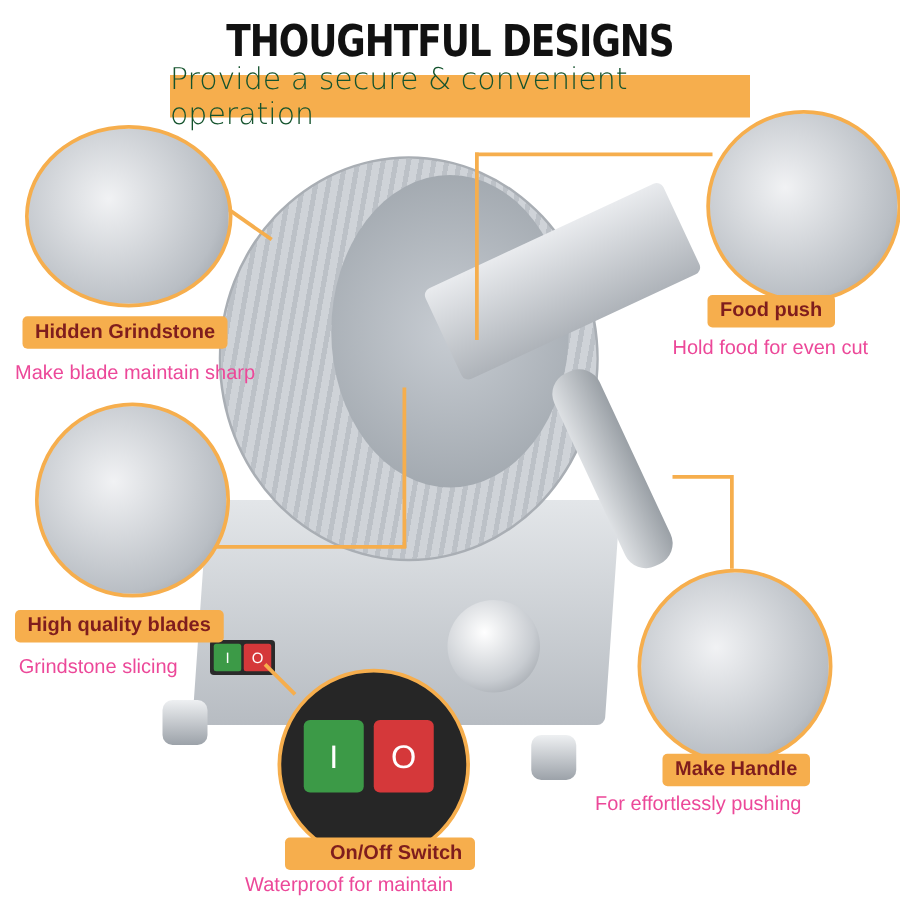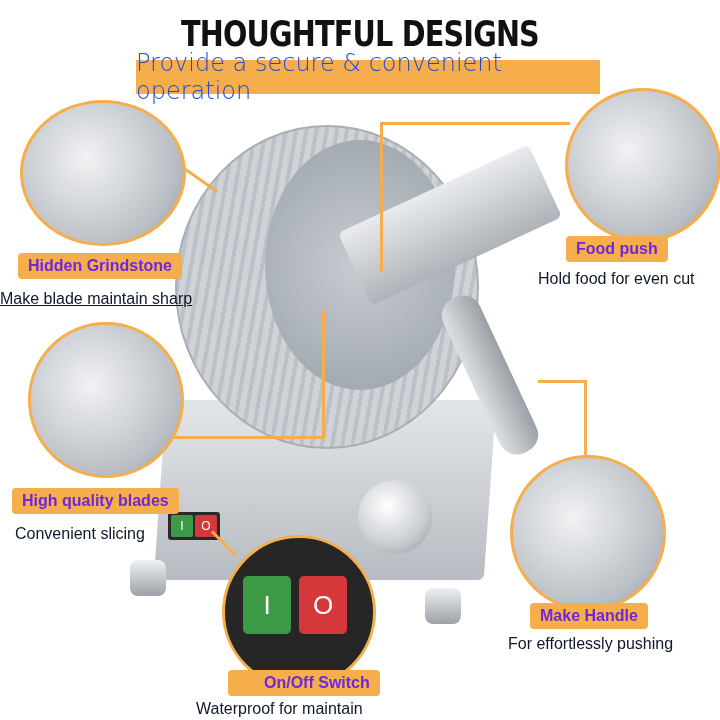--- a/index.html
+++ b/index.html
@@ -1,21 +1,21 @@
 <!DOCTYPE html>
 <html><head>
 <meta charset="utf-8">
 <style>
   html,body{margin:0;padding:0;}
   body{width:720px;height:720px;position:relative;overflow:hidden;background:#fff;font-family:"Liberation Sans",sans-serif;}
   .abs{position:absolute;}
   .title{left:0;top:14px;width:720px;text-align:center;font-family:"DejaVu Sans",sans-serif;font-weight:900;font-size:35px;letter-spacing:-1px;color:#111;transform:scaleX(0.82);transform-origin:center;}
-  .subtitle{left:136px;top:60px;width:464px;height:34px;background:#f6ae4d;display:flex;align-items:center;justify-content:center;font-size:24px;color:#1d4ed8;font-family:"DejaVu Sans",sans-serif;font-weight:300;}
-  .tag{background:#f6ae4d;border-radius:4px;font-weight:bold;font-size:16px;color:#6d28d9;padding:4px 10px;white-space:nowrap;}
-  .desc{font-size:16px;color:#0f172a;white-space:nowrap;}
+  .subtitle{left:136px;top:60px;width:464px;height:34px;background:#f6ae4d;display:flex;align-items:center;justify-content:center;font-size:24px;color:#14532d;font-family:"DejaVu Sans",sans-serif;font-weight:300;}
+  .tag{background:#f6ae4d;border-radius:4px;font-weight:bold;font-size:16px;color:#7f1d1d;padding:4px 10px;white-space:nowrap;}
+  .desc{font-size:16px;color:#ec4899;white-space:nowrap;}
   .circle{border-radius:50%;border:3px solid #f6ae4d;background:radial-gradient(circle at 40% 40%,#f1f2f4,#b9bec4 70%,#8a9097);overflow:hidden;}
   .line{background:#f6ae4d;}
   
   .blade{left:175px;top:125px;width:300px;height:320px;border-radius:50%;background:repeating-linear-gradient(100deg,#cfd3d8 0 6px,#bcc1c7 6px 10px);border:2px solid #a9aeb4;}
   .blade-inner{left:265px;top:140px;width:190px;height:250px;border-radius:50%;background:radial-gradient(circle at 50% 50%,#c7ccd2,#9aa1a8);}
   .base{left:160px;top:400px;width:330px;height:180px;background:linear-gradient(180deg,#e3e6e9,#b7bcc2);border-radius:10px 10px 6px 6px;transform:skewX(-4deg);}
   .arm{left:345px;top:185px;width:210px;height:80px;background:linear-gradient(180deg,#e9ebee,#aeb3b9);transform:rotate(-25deg);border-radius:6px;}
   .pole{left:470px;top:290px;width:40px;height:170px;background:linear-gradient(90deg,#dde0e3,#9aa0a6);transform:rotate(-25deg);border-radius:18px;}
   .knob{left:358px;top:480px;width:74px;height:74px;border-radius:50%;background:radial-gradient(circle at 40% 35%,#fff,#c8ccd1 60%,#8d939a);}
   .foot{width:36px;height:36px;border-radius:8px;background:linear-gradient(180deg,#eef0f2,#9ca2a9);}
@@ -60,25 +60,25 @@
 <div class="abs circle" style="left:20px;top:100px;width:160px;height:140px;"></div>
 <div class="abs circle" style="left:565px;top:88px;width:150px;height:148px;"></div>
 <div class="abs circle" style="left:28px;top:322px;width:150px;height:150px;"></div>
 <div class="abs circle" style="left:510px;top:455px;width:150px;height:150px;"></div>
 <div class="abs circle switch-zoom">
   <div class="big-sw green" style="left:18px;">I</div>
   <div class="big-sw red" style="left:74px;">O</div>
 </div>
 
 <div class="abs tag" style="left:18px;top:253px;">Hidden Grindstone</div>
-<div class="abs desc" style="left:0;top:290px;text-decoration:underline;">Make blade maintain sharp</div>
+<div class="abs desc" style="left:12px;top:290px;">Make blade maintain sharp</div>
 
 <div class="abs tag" style="left:566px;top:236px;">Food push</div>
 <div class="abs desc" style="left:538px;top:270px;">Hold food for even cut</div>
 
 <div class="abs tag" style="left:12px;top:488px;">High quality blades</div>
-<div class="abs desc" style="left:15px;top:525px;">Convenient slicing</div>
+<div class="abs desc" style="left:15px;top:525px;">Grindstone slicing</div>
 
 <div class="abs tag" style="left:530px;top:603px;">Make Handle</div>
-<div class="abs desc" style="left:508px;top:635px;">For effortlessly pushing</div>
+<div class="abs desc" style="left:476px;top:635px;">For effortlessly pushing</div>
 
 <div class="abs tag" style="left:228px;top:670px;padding-left:36px;">On/Off Switch</div>
 <div class="abs desc" style="left:196px;top:700px;">Waterproof for maintain</div>
 
 </body></html>

